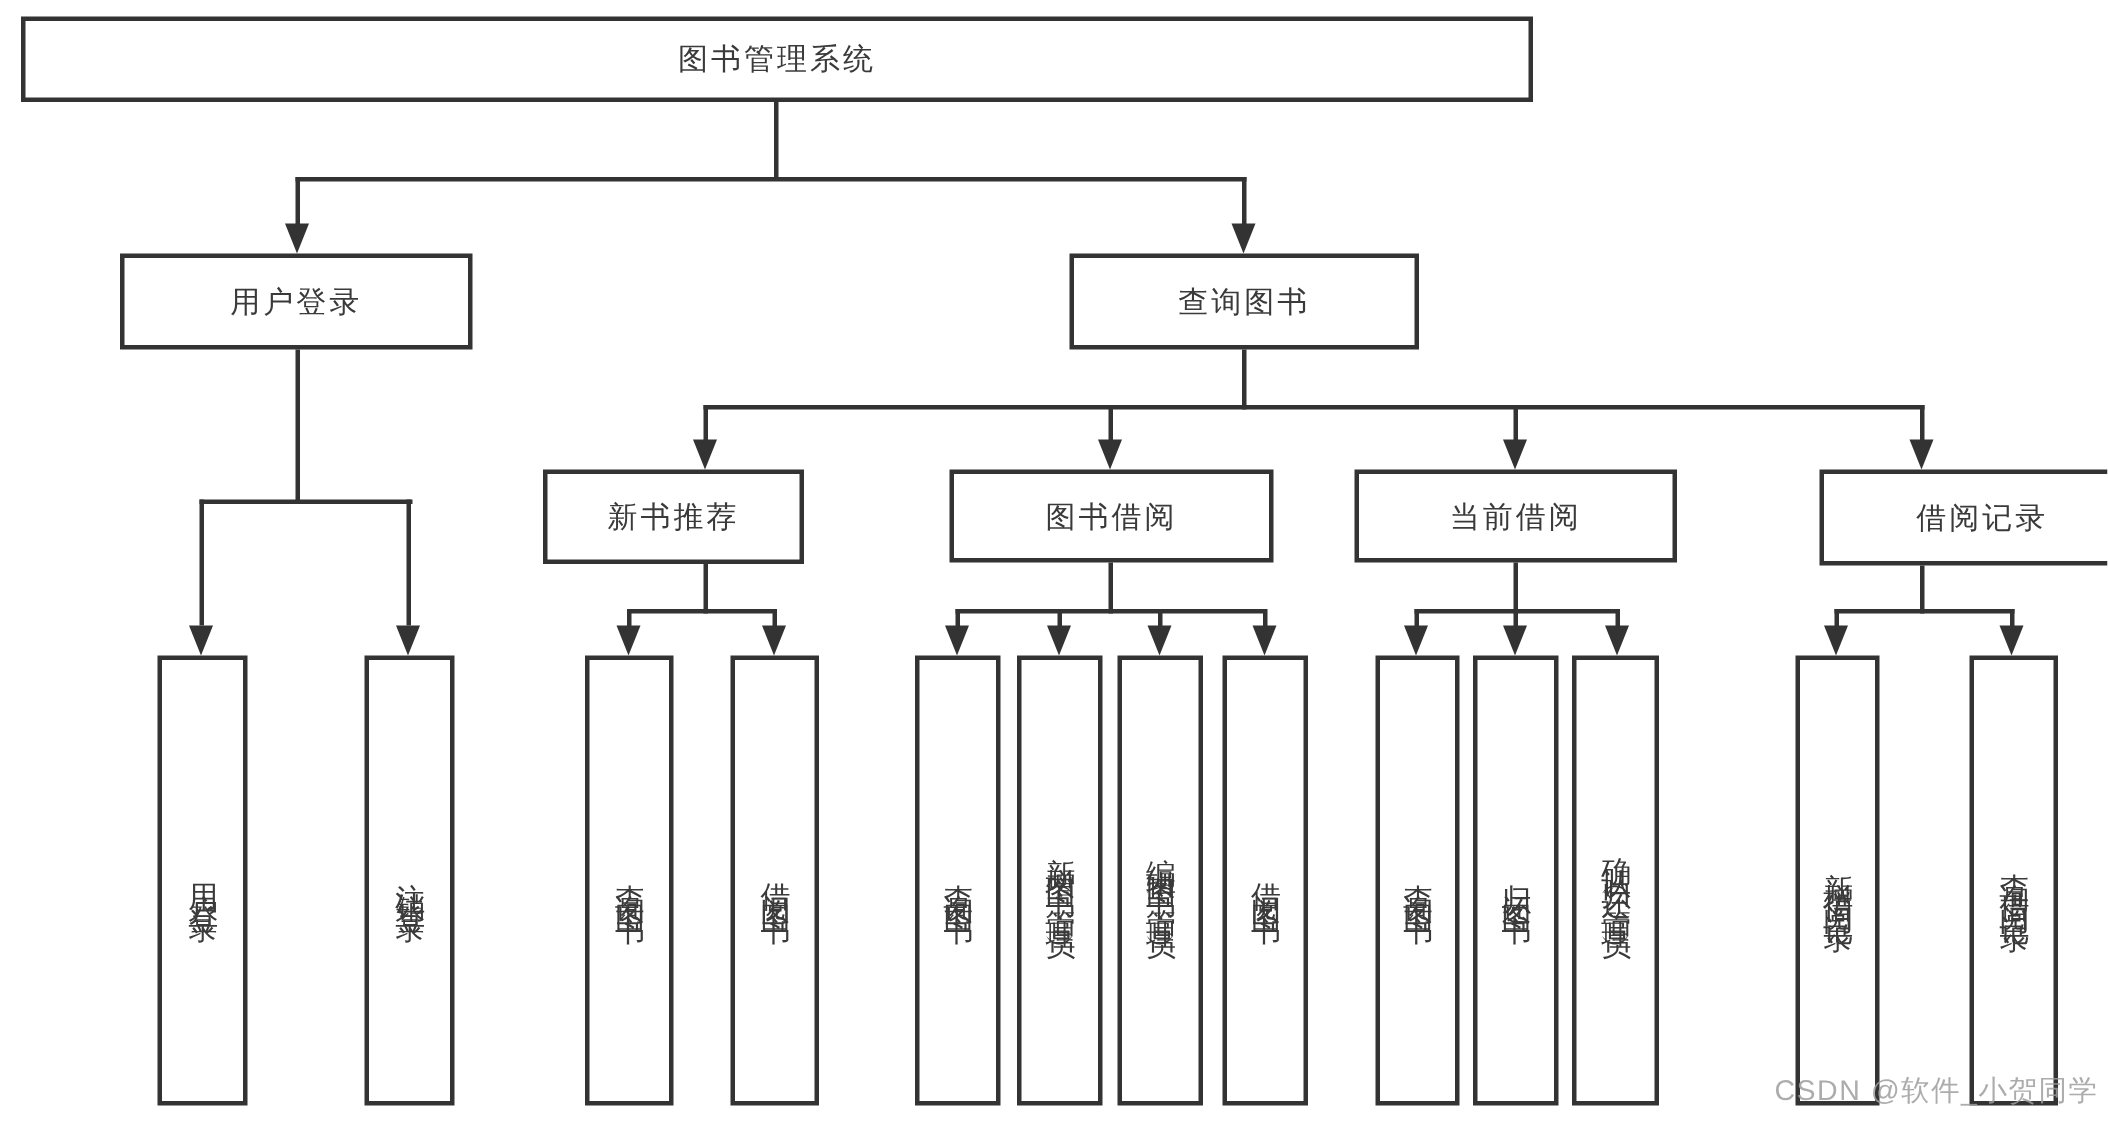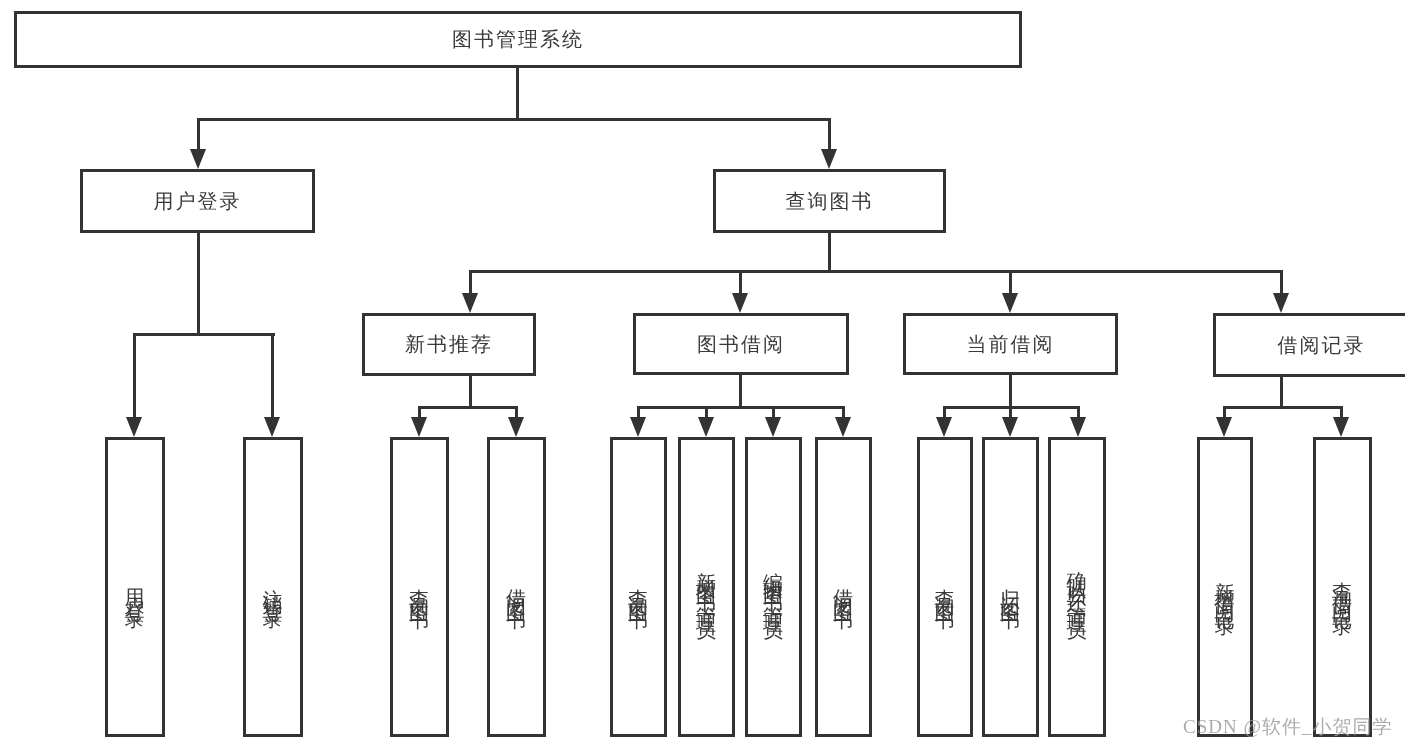--- a/index.html
+++ b/index.html
@@ -1,18 +1,18 @@
 <!DOCTYPE html>
 <html><head>
 <meta charset="utf-8">
 <style>
   html,body{margin:0;padding:0;background:#ffffff;}
   .canvas{
     position:relative;width:1405px;height:747px;background:#ffffff;overflow:hidden;
-    font-family:Liberation Serif, serif;color:#333333;
+    font-family:Liberation Sans, sans-serif;color:#333333;
   }
   .node{
     position:absolute;background:#ffffff;border:3px solid #333333;
     display:flex;align-items:center;justify-content:center;box-sizing:border-box;
     font-size:20px;color:#3a3a3a;letter-spacing:2px;
   }
   .node.vert span{
     writing-mode:vertical-rl;text-orientation:mixed;letter-spacing:7px;line-height:1.1;
   }
   .vline{position:absolute;width:3px;background:#333333;}

